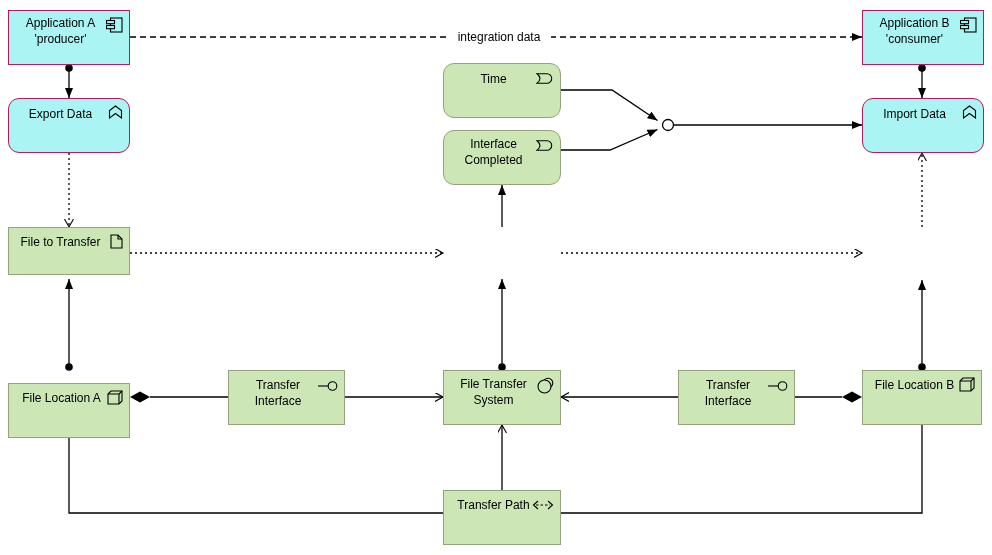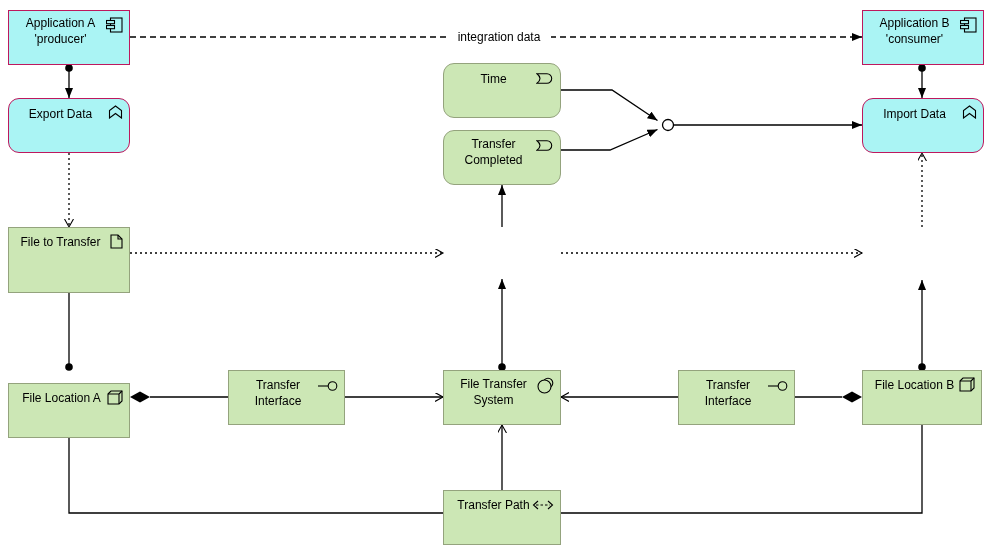--- a/index.html
+++ b/index.html
@@ -140,28 +140,28 @@
     <div class="lbl" style="top:8px;">
       <span>Import Data</span>
     </div>
     <svg class="icon tr" width="15" height="14" viewBox="0 0 15 14">
       <path d="M1.5,13 V5.5 L7.5,1 L13.5,5.5 V13 L7.5,8.5 Z" fill="none" stroke="#000" stroke-width="1.1"></path>
     </svg>
   </div>
 
   <div class="node tech rounded" style="left:443px;top:130px;width:118px;height:55px;">
     <div class="lbl" style="top:6px;">
-      <span>Transfer Completed</span>
+      <span>Interface Completed</span>
     </div>
     <svg class="icon tr" style="top:9px;" width="18" height="11" viewBox="0 0 18 11">
       <path d="M1,0.8 H11 A4.7,4.7 0 0 1 11,10.2 H1 Q7,5.5 1,0.8 Z" fill="none" stroke="#000" stroke-width="1.1"></path>
     </svg>
   </div>
 
-  <div class="node tech" style="left:8px;top:227px;width:122px;height:66px;padding-left:12px;">
+  <div class="node tech" style="left:8px;top:227px;width:122px;height:48px;padding-left:12px;">
     <div class="lbl" style="top:7px;">
       <span>File to Transfer</span>
     </div>
     <svg class="icon tr" width="13" height="15" viewBox="0 0 13 15">
       <path d="M1,1 H8 L12,5 V14 H1 Z" fill="none" stroke="#000" stroke-width="1.1"></path>
       <path d="M8,1 V5 H12" fill="none" stroke="#000" stroke-width="1.1"></path>
     </svg>
   </div>
 
 

